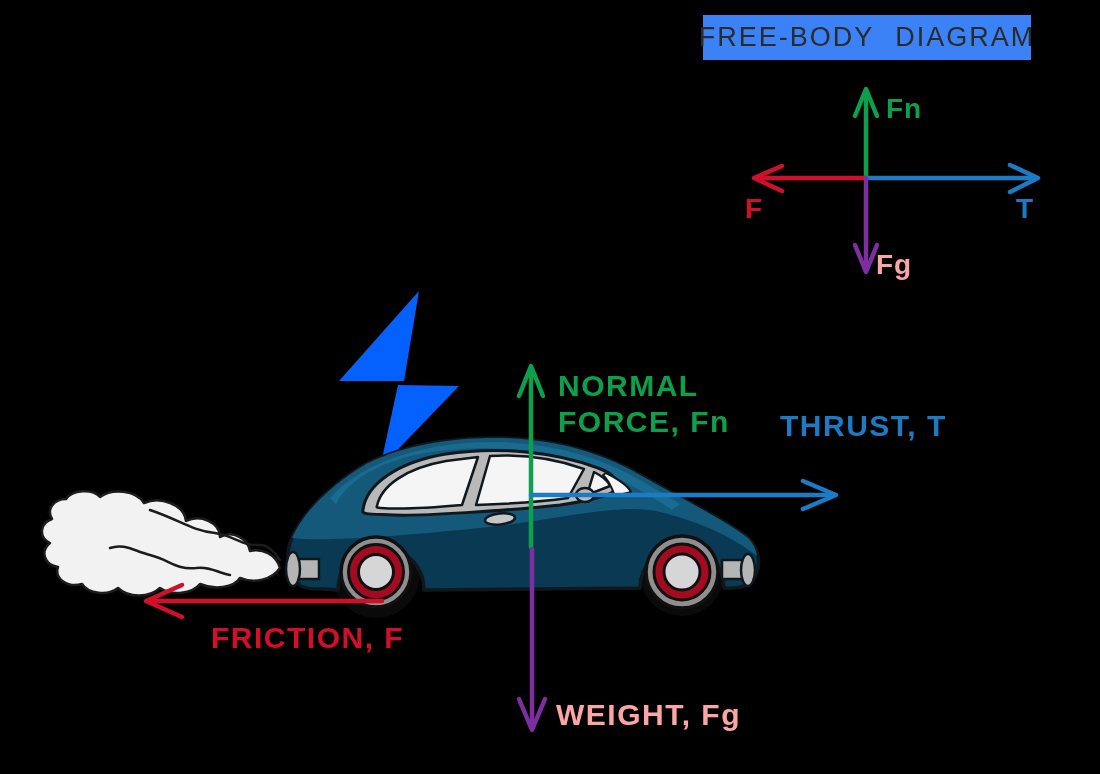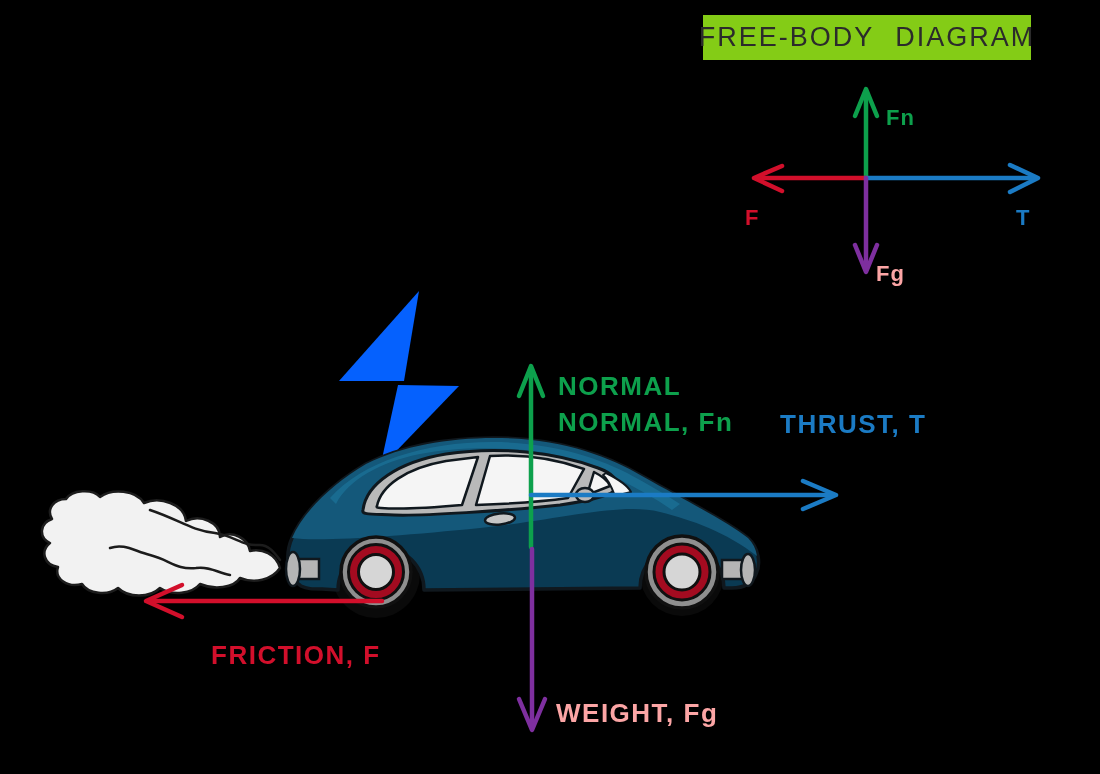--- a/index.html
+++ b/index.html
@@ -6,30 +6,30 @@
   .stage{
     position:relative;
     width:1100px;height:774px;
     background:#000;
     overflow:hidden;
     font-family:"Liberation Sans", sans-serif;
   }
   .stage svg{position:absolute;left:0;top:0;}
   .title-box{
     position:absolute;left:703px;top:15px;width:328px;height:45px;
-    background:#84cc16;
+    background:#3b82f6;
     display:flex;align-items:center;justify-content:center;
     font-size:27px;letter-spacing:2px;word-spacing:12px;
     color:#2b2b2b;white-space:nowrap;
   }
   .lbl{
-    position:absolute;font-size:26px;letter-spacing:1.5px;white-space:nowrap;
+    position:absolute;font-size:30px;letter-spacing:1.5px;white-space:nowrap;
     font-weight:bold;
   }
-  .lbl.small{font-size:22px;letter-spacing:1px;margin-top:12px;}
+  .lbl.small{font-size:28px;letter-spacing:1px;}
   .green{color:#0da04c;}
   .red{color:#d20f2b;}
   .blue{color:#1b7bc4;}
   .purple{color:#fca5a5;}
   .two-line span{display:block;line-height:36px;}
 </style>
 </head>
 <body>
 
 <div class="stage">
@@ -192,19 +192,19 @@
     <span>FREE-BODY DIAGRAM</span>
   </div>
 
   <div class="lbl small green" style="left:886px;top:93px;">Fn</div>
   <div class="lbl small red" style="left:745px;top:193px;">F</div>
   <div class="lbl small blue" style="left:1016px;top:193px;">T</div>
   <div class="lbl small purple" style="left:876px;top:249px;">Fg</div>
 
   <div class="lbl green two-line" style="left:558px;top:368px;">
     <span>NORMAL</span>
-    <span>NORMAL, Fn</span>
+    <span>FORCE, Fn</span>
   </div>
   <div class="lbl blue" style="left:780px;top:409px;text-align:right;">THRUST, T</div>
-  <div class="lbl red" style="left:211px;top:640px;">FRICTION, F</div>
+  <div class="lbl red" style="left:211px;top:621px;">FRICTION, F</div>
   <div class="lbl purple" style="left:556px;top:698px;">WEIGHT, Fg</div>
 
 </div>
 
 </body></html>

